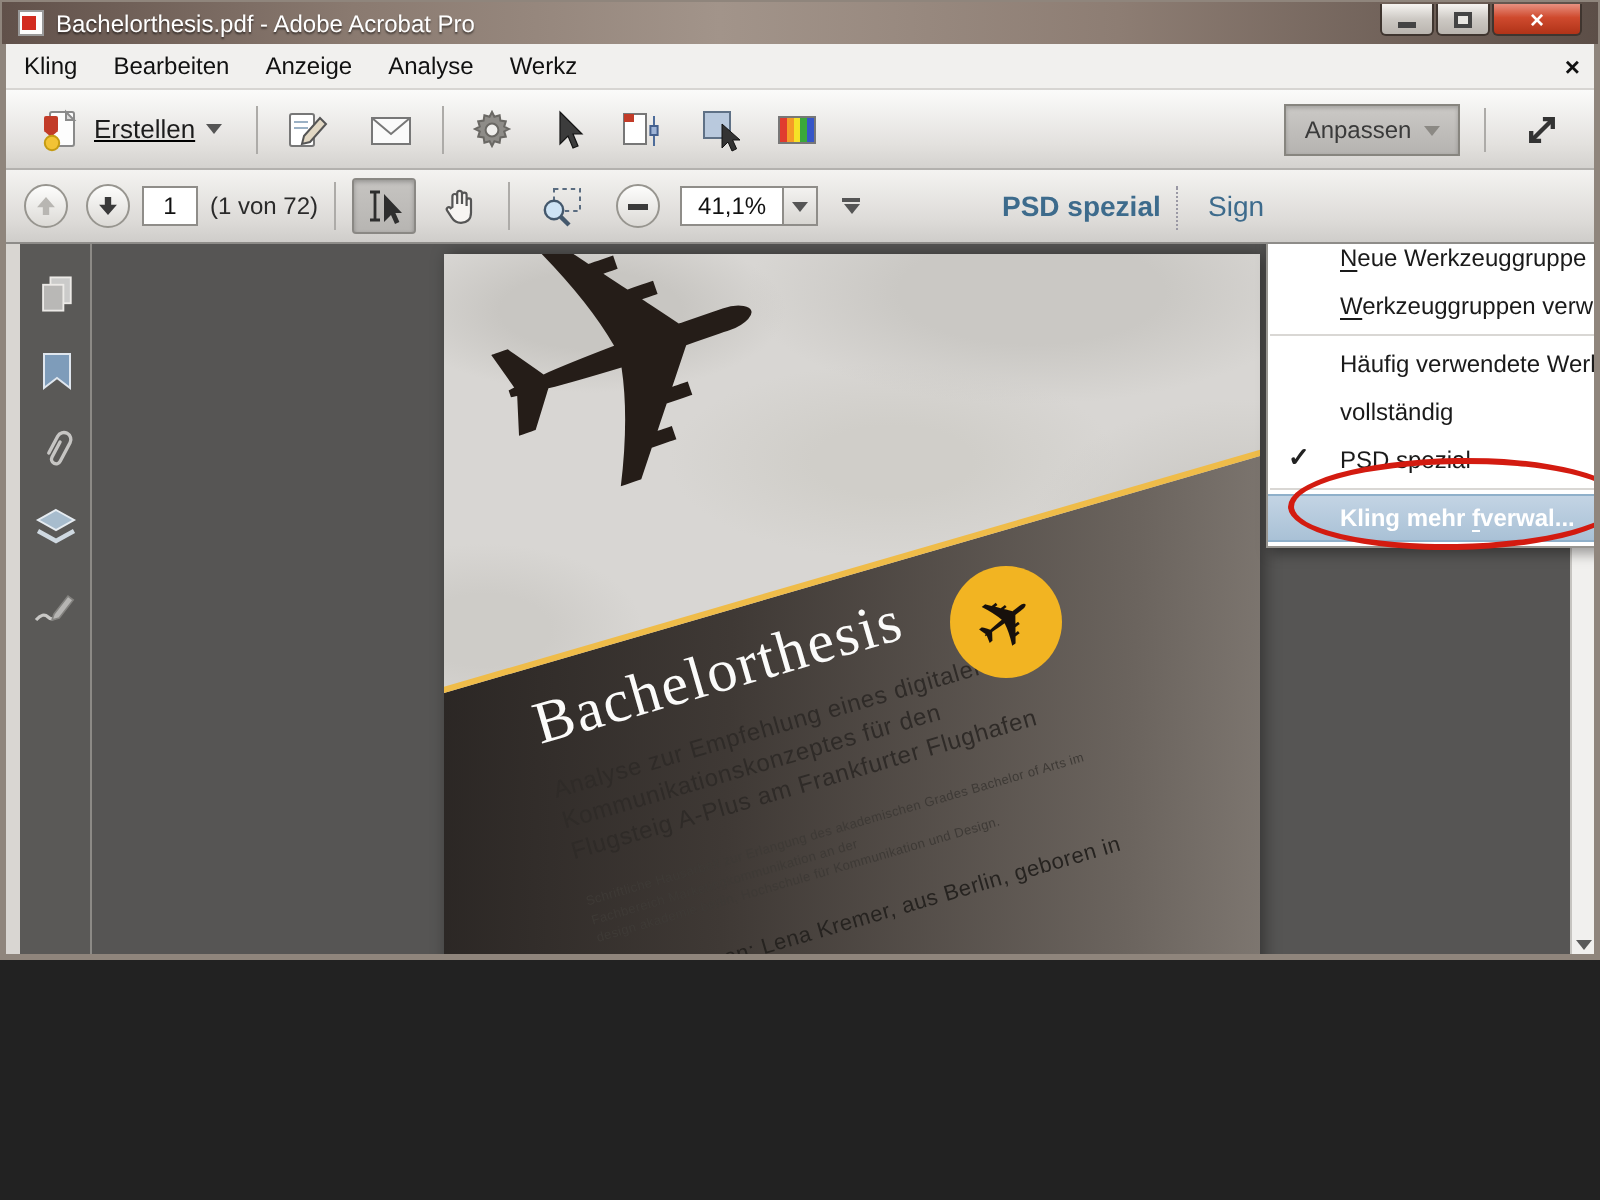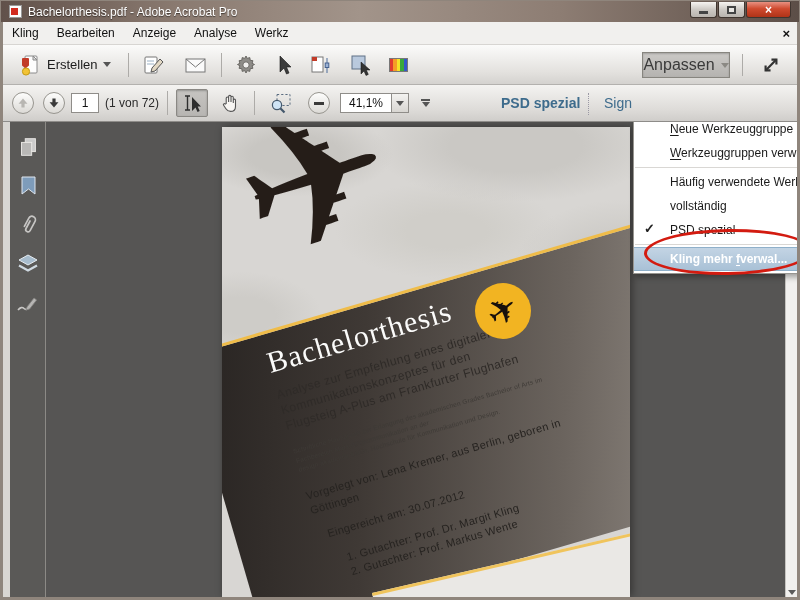--- a/index.html
+++ b/index.html
@@ -1,17 +1,17 @@
 <!DOCTYPE html>
 <html><head>
 <meta charset="utf-8">
 <style>
   html,body{margin:0;padding:0;background:#222;}
   *{box-sizing:border-box;font-family:"Liberation Sans",sans-serif;}
-  .window{position:relative;width:800px;height:600px;overflow:hidden;background:#565554;
+  .window{position:relative;width:800px;height:480px;overflow:hidden;background:#565554;
           box-shadow:inset 0 0 0 1px #4a423c;}
   .frame{position:absolute;inset:0;border:3px solid #8f857c;pointer-events:none;z-index:90;}
 
   
   .titlebar{position:absolute;left:1px;top:1px;right:1px;height:21px;
     background:linear-gradient(90deg,#61514a 0%,#8a7a70 22%,#a2948a 45%,#8d7d73 70%,#5c4e47 100%);
     display:flex;align-items:center;color:#fff;font-size:12px;z-index:95;}
   .pdficon{width:13px;height:13px;margin:0 6px 0 8px;background:#fdfdfd;border:1px solid #999;
     position:relative;flex:none;}
   .pdficon::after{content:"";position:absolute;left:1px;top:2px;width:7px;height:7px;background:#d22b1f;}
@@ -26,32 +26,32 @@
 
   
   .menubar{position:absolute;left:3px;top:22px;right:3px;height:23px;background:#f1f0ee;
     border-bottom:1px solid #d7d5d2;display:flex;align-items:center;font-size:12px;color:#111;z-index:80;}
   .menubar .mitem{padding:4px 9px;cursor:default;}
   .menubar .doc-x{position:absolute;right:7px;font-weight:bold;font-size:13px;color:#111;}
 
   
   .toolbar1{position:absolute;left:3px;top:45px;right:3px;height:40px;
     background:linear-gradient(#fbfbfa,#e3e1de 70%,#d4d2cf);border-bottom:1px solid #b3b1ae;z-index:80;
-    display:flex;align-items:center;}
+    display:flex;align-items:center;text-decoration:underline;}
   .toolbar2{position:absolute;left:3px;top:85px;right:3px;height:37px;
     background:linear-gradient(#f4f3f1,#dddbd8 70%,#cfcdca);border-bottom:1px solid #8e8c89;z-index:80;
     display:flex;align-items:center;}
   .tsep{width:1px;height:24px;background:#adaba8;margin:0 8px;flex:none;}
   .tbtn{display:flex;align-items:center;justify-content:center;padding:2px 4px;border:1px solid transparent;
     border-radius:2px;flex:none;}
   .tbtn.pressed{background:linear-gradient(#c6c4c1,#b7b5b2);border-color:#8a8884;box-shadow:inset 0 1px 2px rgba(0,0,0,.25);}
   .erstellen{display:flex;align-items:center;gap:5px;font-size:13px;color:#1c1c1c;padding:3px 8px;margin-left:6px;}
   .caret{width:0;height:0;border-left:4px solid transparent;border-right:4px solid transparent;border-top:5px solid #555;}
   .anpassen{position:absolute;right:67px;top:7px;width:88px;height:26px;display:flex;align-items:center;justify-content:center;
-    gap:6px;font-size:16px;color:#3a3a3a;background:linear-gradient(#cbc9c6,#b5b3b0);border:1px solid #87857f;
+    gap:6px;font-size:12px;color:#3a3a3a;background:linear-gradient(#cbc9c6,#b5b3b0);border:1px solid #87857f;
     box-shadow:inset 0 1px 2px rgba(0,0,0,.2);}
   .anpassen .caret{border-top-color:#8b8984;}
   .expandbtn{position:absolute;right:12px;top:7px;width:28px;height:26px;display:flex;align-items:center;justify-content:center;}
   .sep-anp{position:absolute;right:54px;top:9px;width:1px;height:22px;background:#adaba8;}
 
   .circbtn{width:22px;height:22px;border-radius:50%;border:1px solid #97958f;
     background:linear-gradient(#fdfdfc,#dcdad6);display:flex;align-items:center;justify-content:center;flex:none;}
   .pagebox{width:28px;height:20px;border:1px solid #8f8d89;background:#fff;font-size:12px;text-align:center;
     color:#111;margin:0 6px;flex:none;}
   .pcount{font-size:12px;color:#2a2a2a;white-space:nowrap;}

